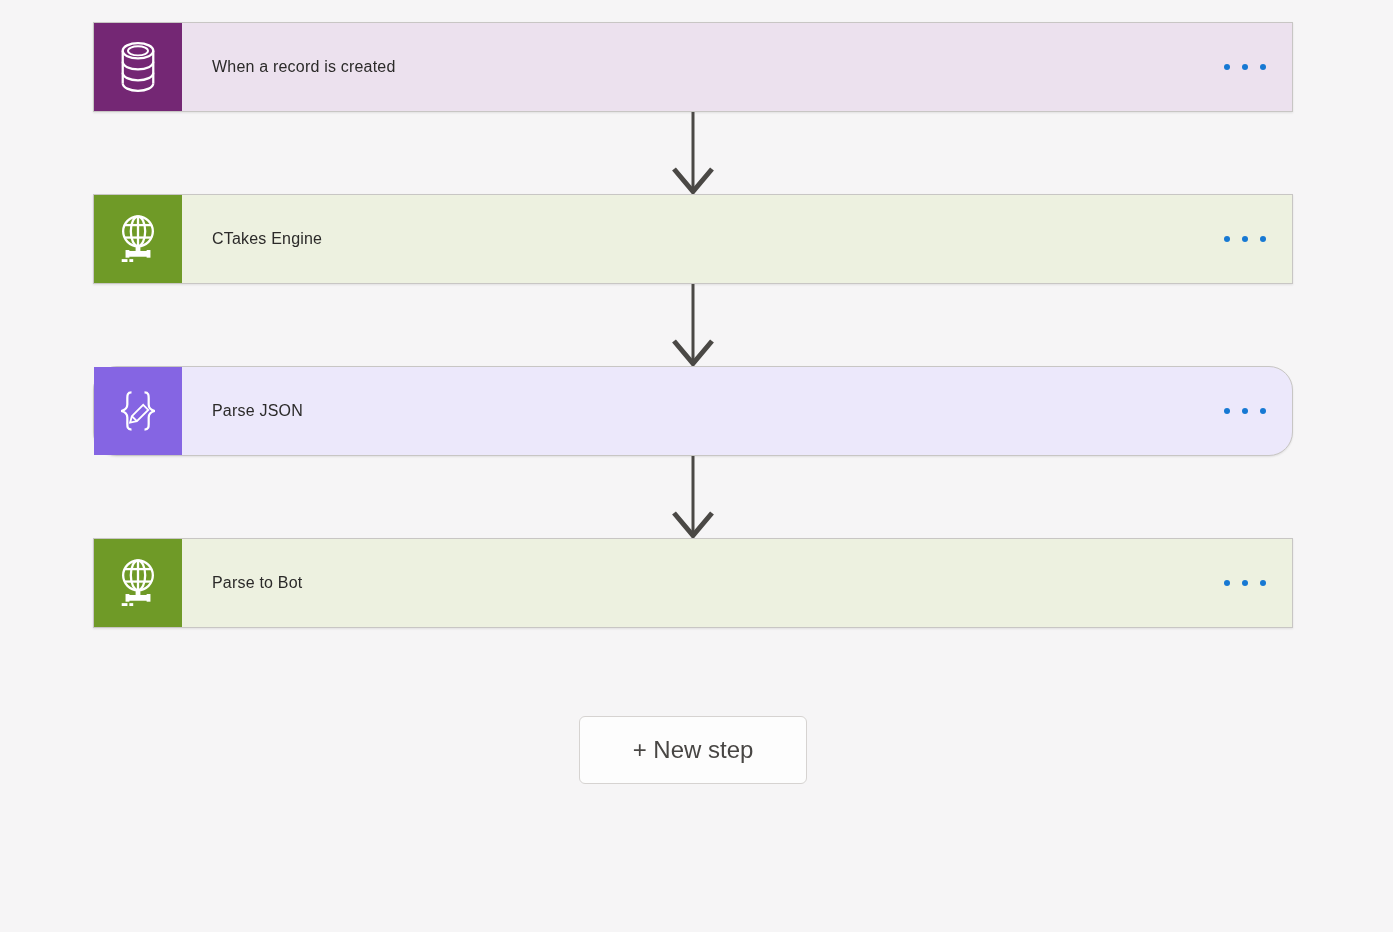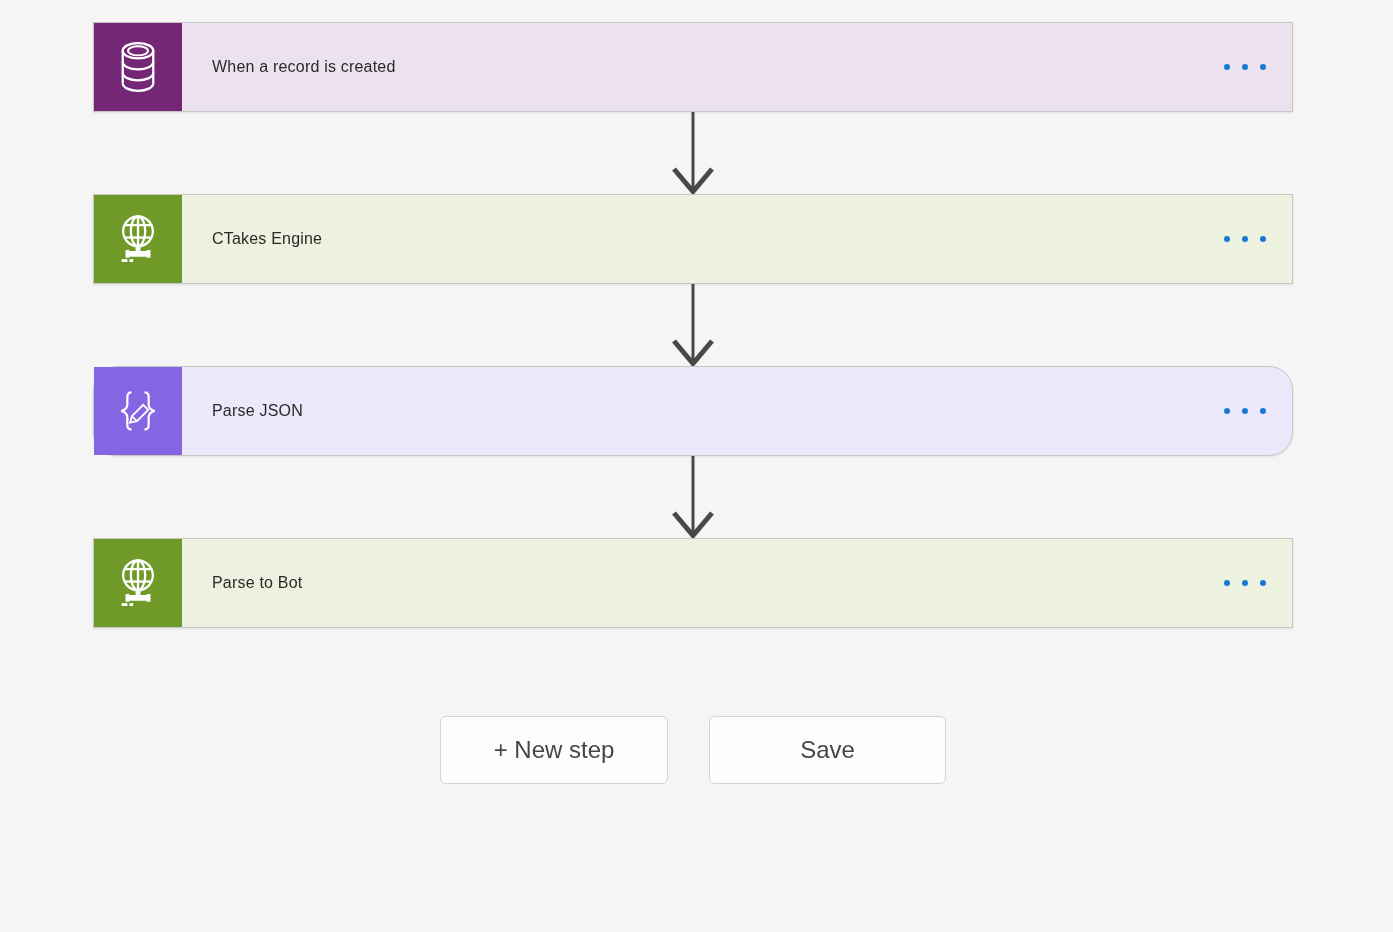--- a/index.html
+++ b/index.html
@@ -202,14 +202,13 @@
           <span class="dot"></span>
           <span class="dot"></span>
       </span>
     </button>
   </div>
 
 </div>
 
 <div class="actions">
   <button class="btn btn-new">+ New step</button>
-  <button class="btn btn-save">Save</button>
 </div>
 
 </body></html>

